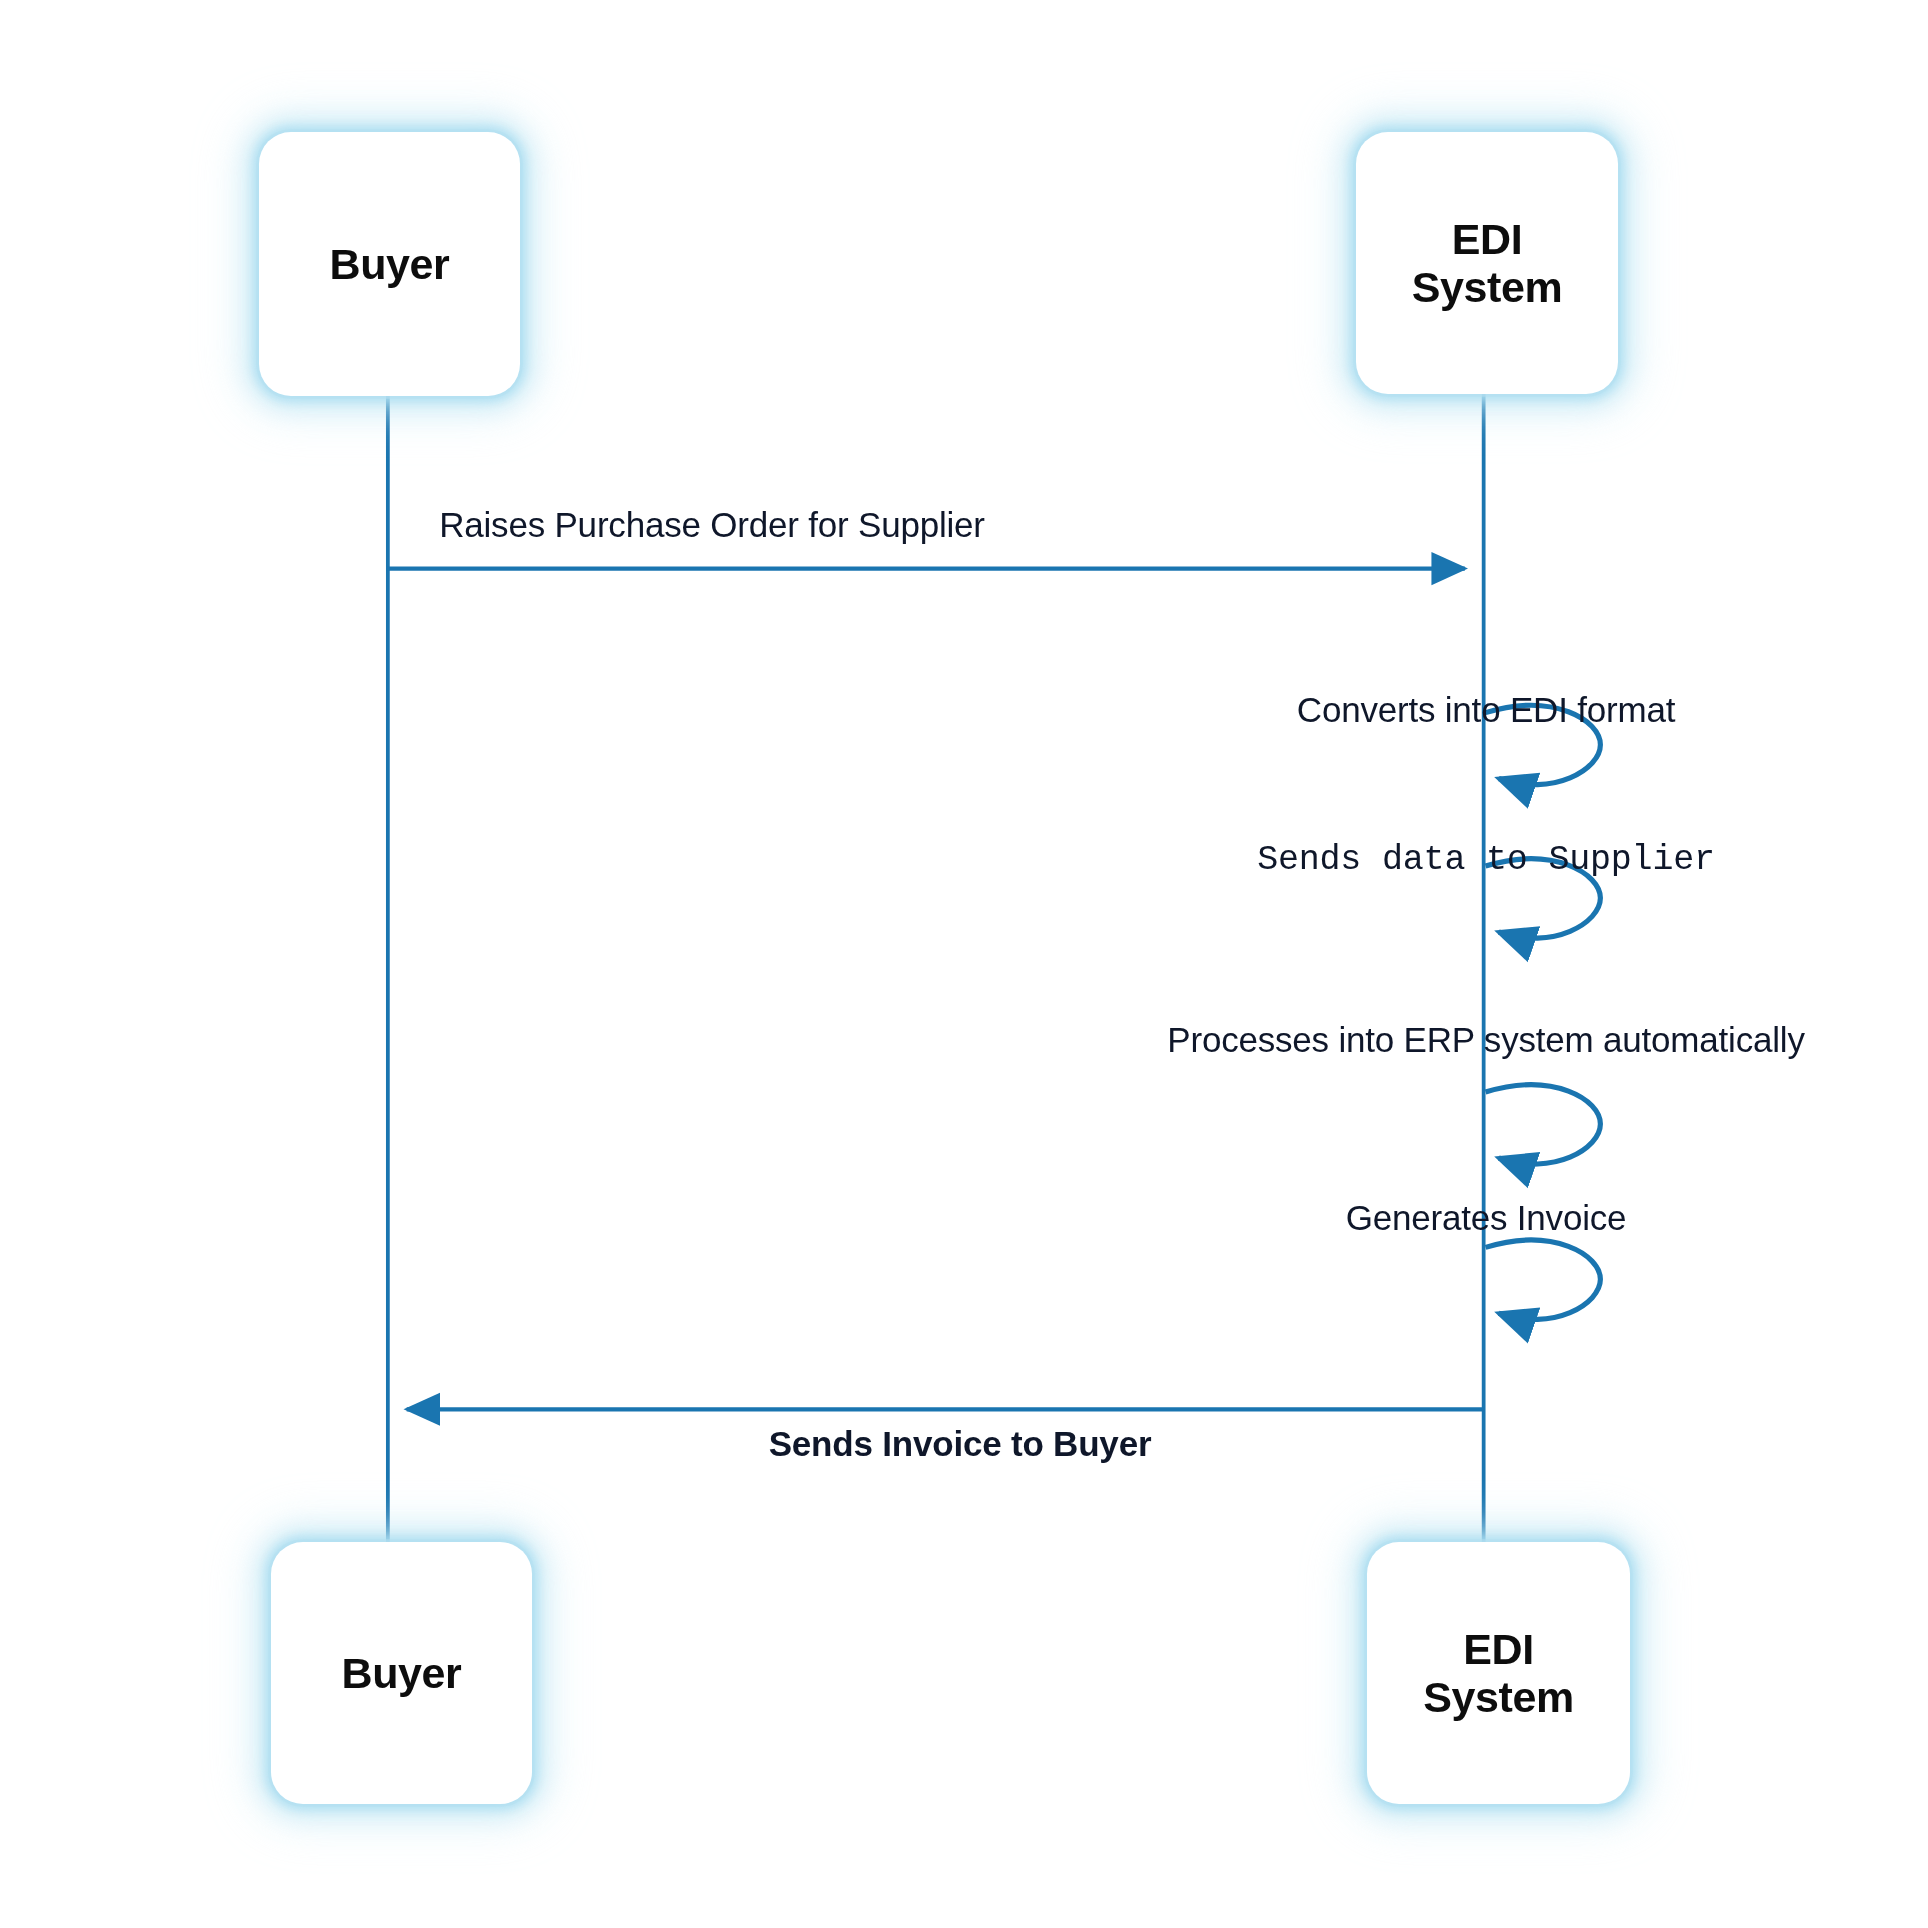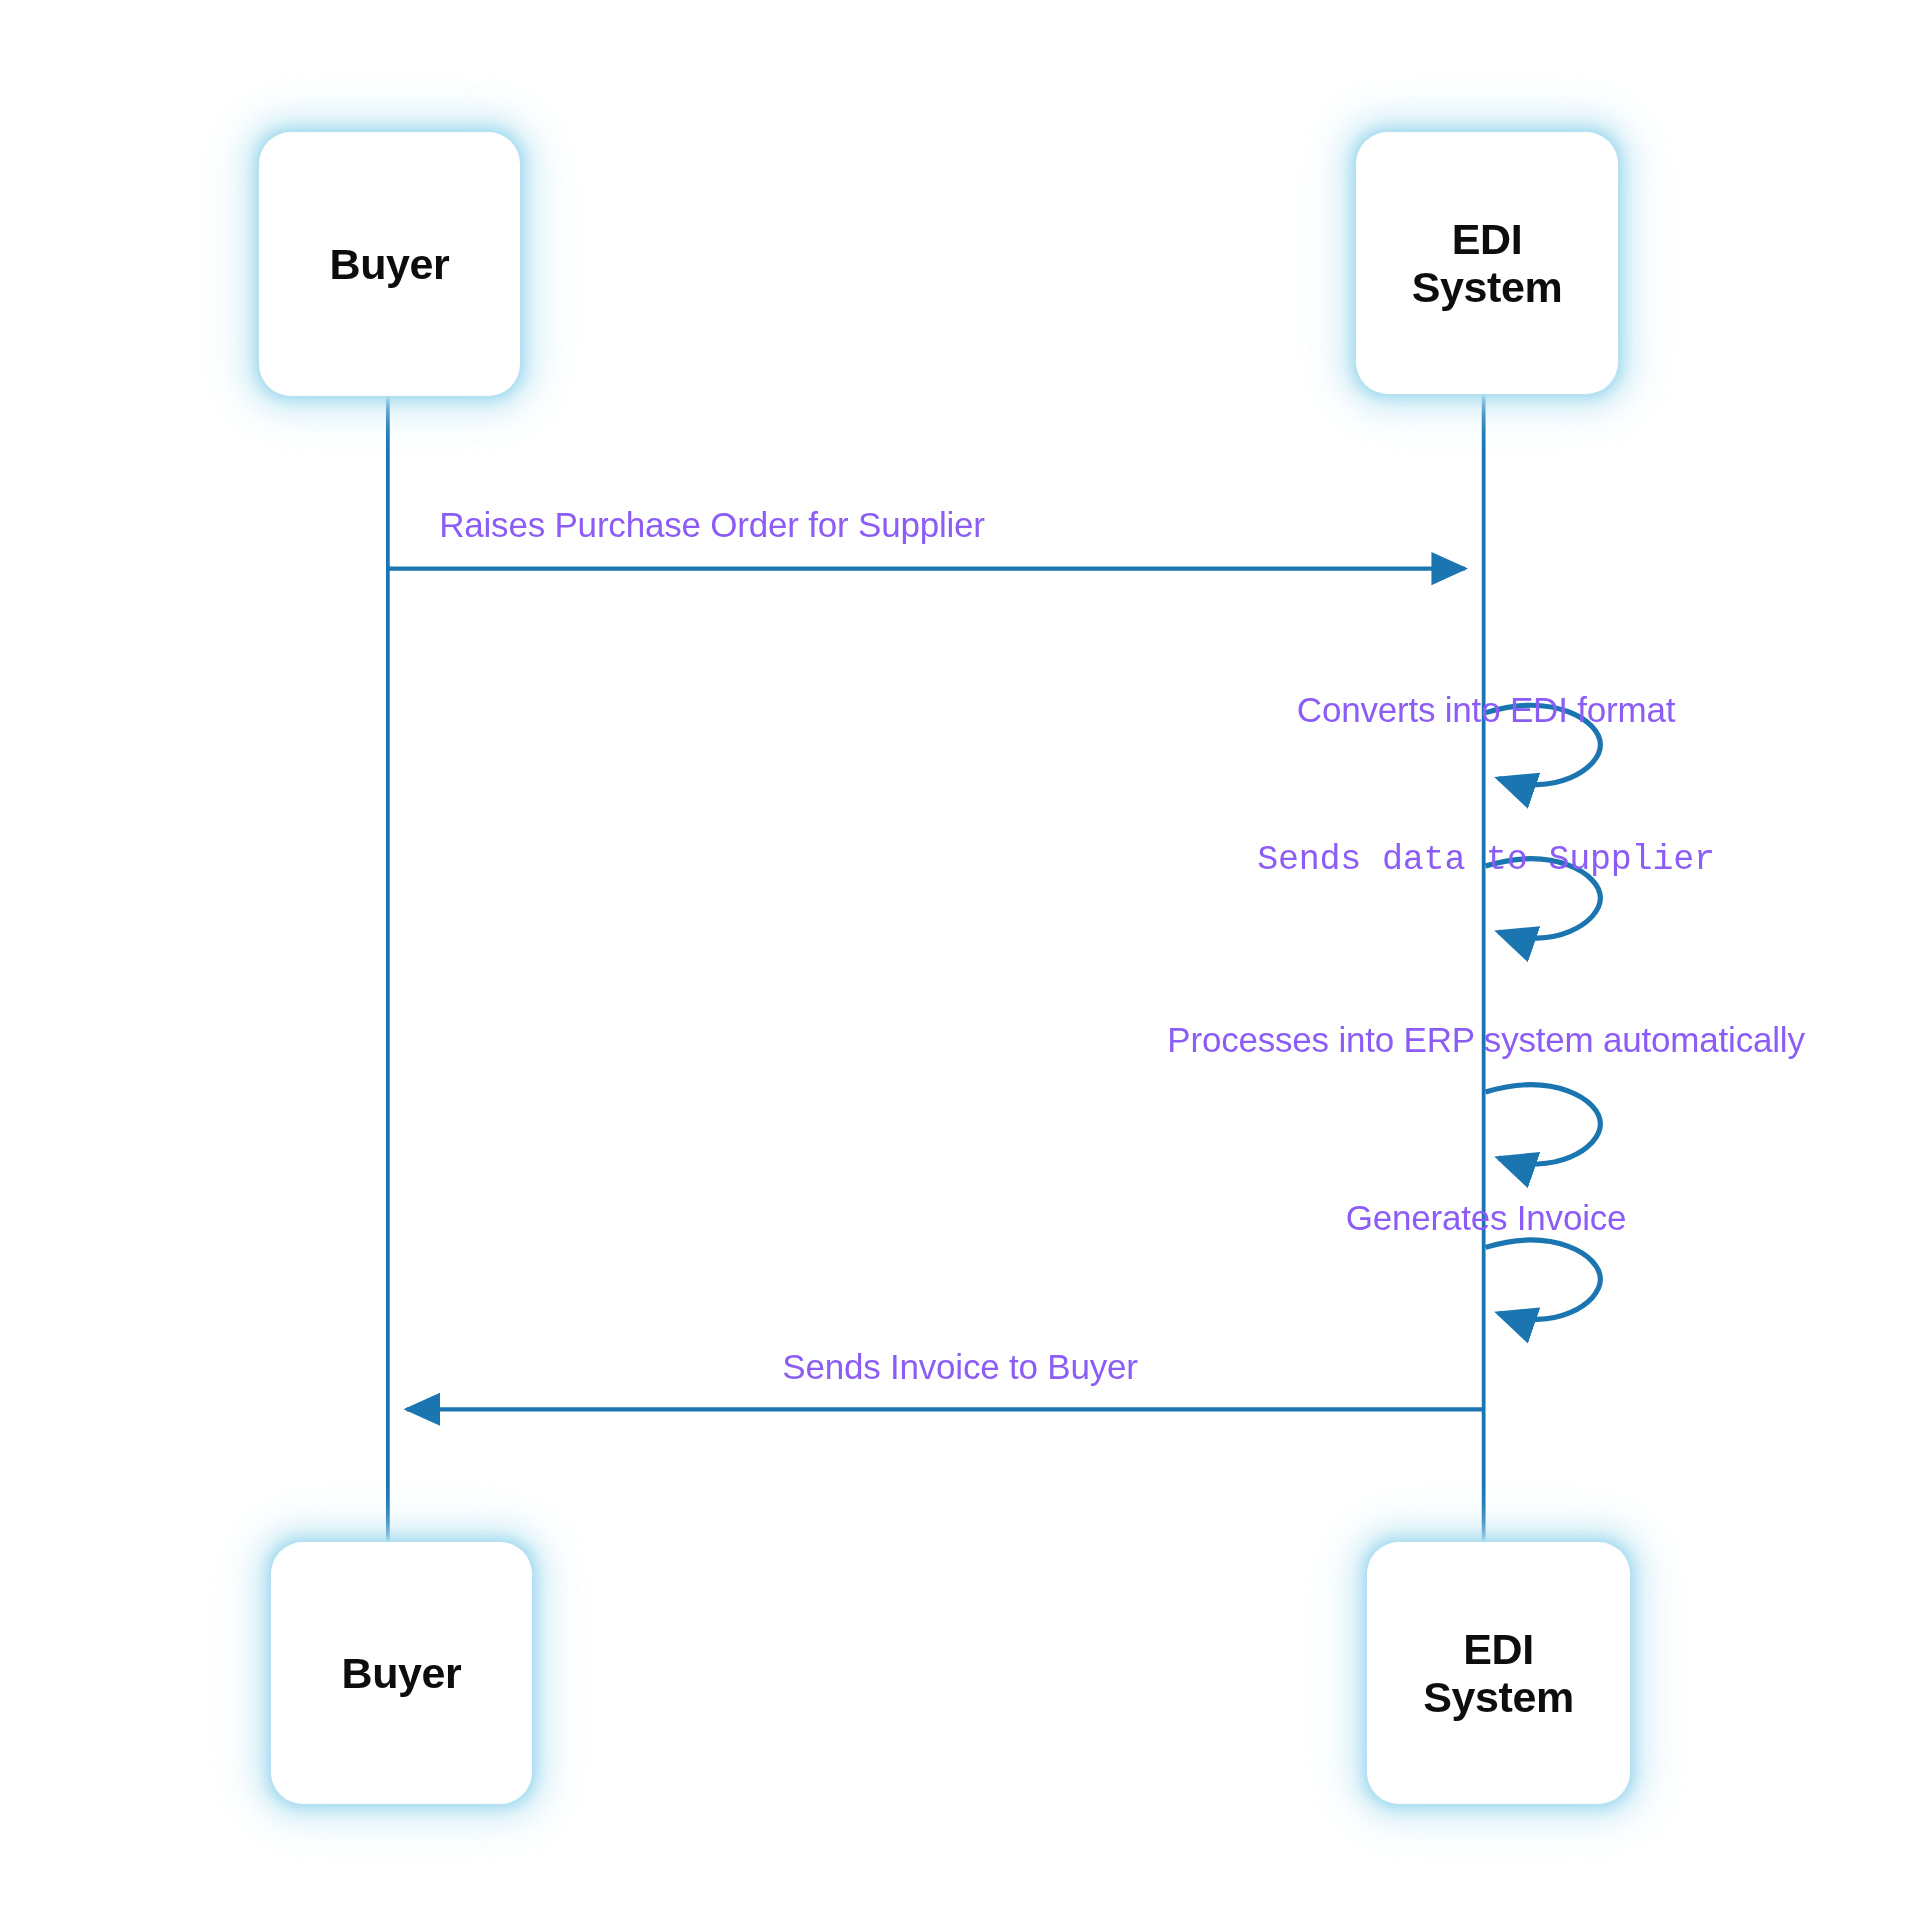--- a/index.html
+++ b/index.html
@@ -57,21 +57,21 @@
   .p-buyer-top   { left: 259px;  top: 132px;  width: 261px; height: 264px; }
   .p-edi-top     { left: 1356px; top: 132px;  width: 262px; height: 262px; }
   .p-buyer-bot   { left: 271px;  top: 1542px; width: 261px; height: 262px; }
   .p-edi-bot     { left: 1367px; top: 1542px; width: 263px; height: 262px; }
 
   
   .msg-label {
     position: absolute;
     font-family: "Liberation Sans", sans-serif;
     font-size: 35px;
-    color: #8b5cf6;
+    color: #0f172a;
     white-space: nowrap;
     letter-spacing: -0.2px;
     transform: translateX(-50%);
   }
 </style>
 </head>
 <body>
 
 <div id="canvas">
 
@@ -147,16 +147,16 @@
   <div class="msg-label" style="left:712px;  top:505px;">Raises Purchase Order for Supplier</div>
 
   <div class="msg-label" style="left:1486px; top:654px;margin-top:36px;">Converts into EDI format</div>
 
   <div class="msg-label" style="left:1486px; top:840px;font-family:Liberation Mono, monospace;">Sends data to Supplier</div>
 
   <div class="msg-label" style="left:1486px; top:1020px;">Processes into ERP system automatically</div>
 
   <div class="msg-label" style="left:1486px; top:1198px;">Generates Invoice</div>
 
-  <div class="msg-label" style="left:960px; top:1347px;">Sends Invoice to Buyer</div>
+  <div class="msg-label" style="left:960px; top:1424px;font-weight:bold;">Sends Invoice to Buyer</div>
 
 </div>
 
 
 </body></html>

